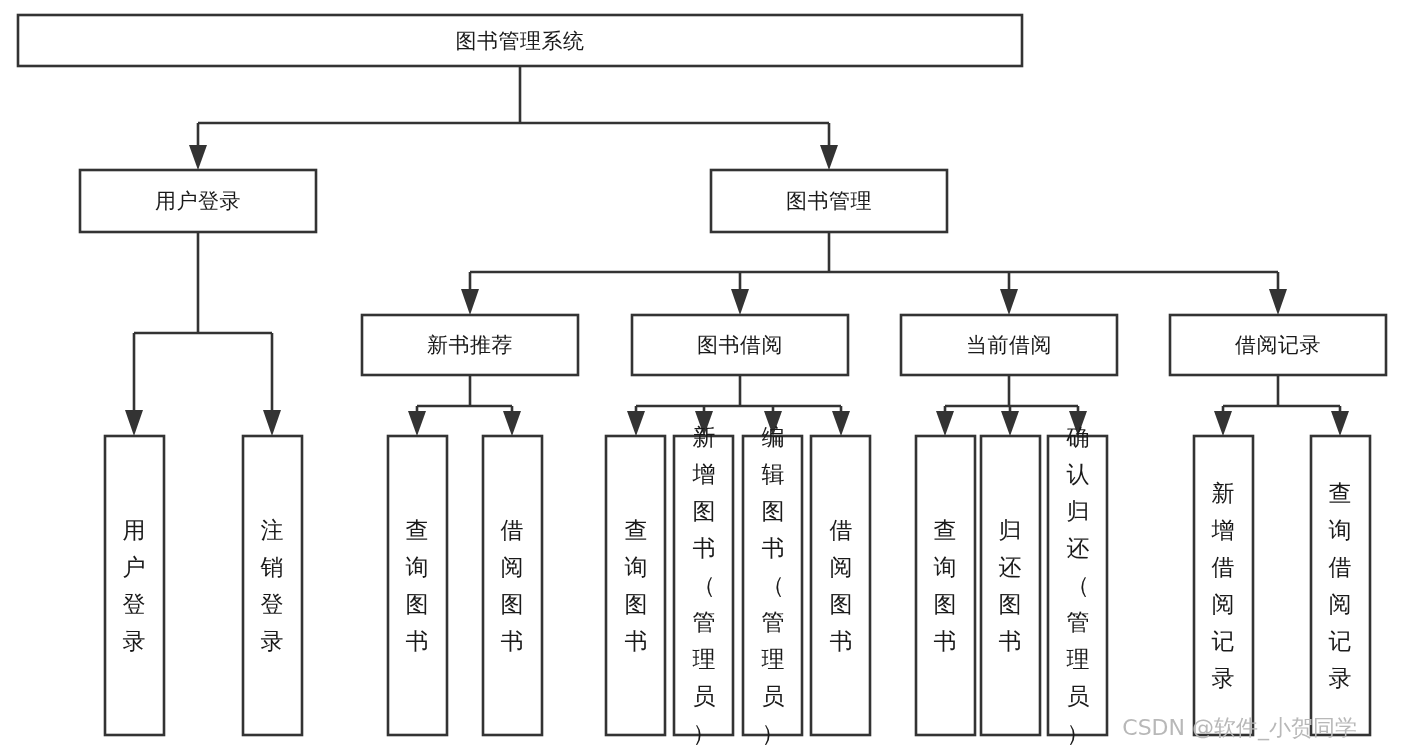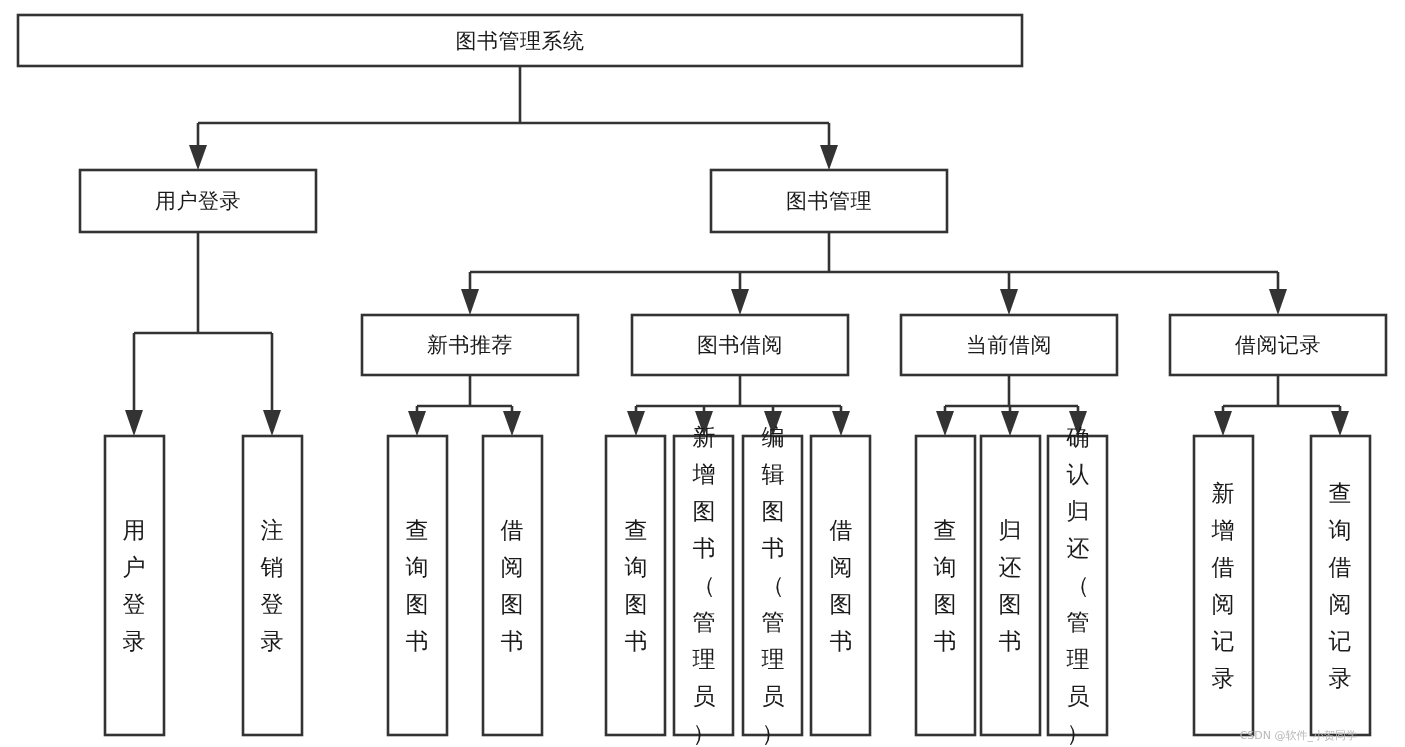--- a/index.html
+++ b/index.html
@@ -55,21 +55,21 @@
     fill: #1a1a1a;
     font-family: "DejaVu Sans", "Liberation Sans", sans-serif;
     font-size: 23px;
     text-anchor: middle;
   }
   .watermark {
     position: absolute;
     right: 8px;
     bottom: 4px;
     font-family: "DejaVu Sans", "Liberation Sans", sans-serif;
-    font-size: 11px;
+    font-size: 22px;
     color: #b8b8b8;
     white-space: nowrap;
     user-select: none;
     pointer-events: none;
     margin-top: 12px;
   }
 </style>
 </head>
 <body>
 

